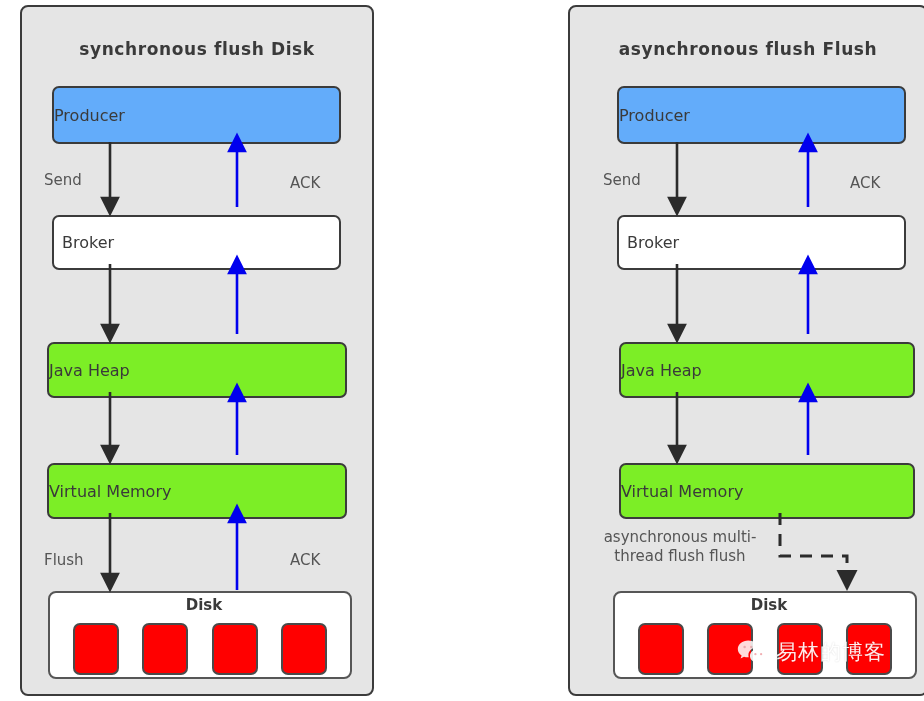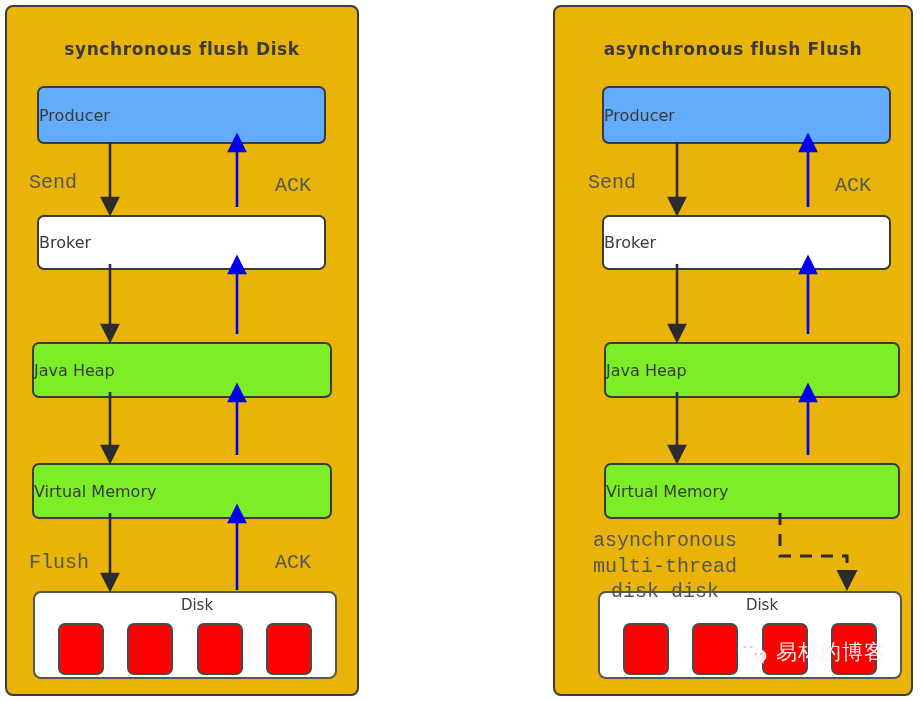--- a/index.html
+++ b/index.html
@@ -20,22 +20,23 @@
     left: 0; top: 0;
     width: 924px;
     height: 701px;
   }
 
   
   .panel {
     position: absolute;
     border: 2px solid #3b3b3b;
     border-radius: 8px;
-    background: #eab308;
-    box-sizing: border-box;
+    background: #e5e5e5;
+    box-sizing: border-box;
+    margin-left: 15px;
   }
   .panel-left  { left: 5px;   top: 5px; width: 354px; height: 691px; }
   .panel-right { left: 553px; top: 5px; width: 360px; height: 691px; }
 
   .panel-title {
     position: absolute;
     left: 0;
     width: 100%;
     text-align: center;
     font-size: 17px;
@@ -52,38 +53,39 @@
     border: 2.5px solid #3b3b3b;
     border-radius: 7px;
     display: flex;
     align-items: center;
     justify-content: flex-start;
     font-size: 16px;
     color: #3a3a3a;
   }
   .node.blue  { background: #63acfa; }
   .node.green { background: #7cee26; }
-  .node.white { background: #ffffff; }
+  .node.white { background: #ffffff; padding-left: 8px; }
 
   
   .disk {
     position: absolute;
     box-sizing: border-box;
     border: 2.5px solid #565656;
     border-radius: 8px;
     background: #ffffff;
   }
   .disk-label {
     position: absolute;
     top: 3px;
-    left: 12px;
+    left: 4px;
     width: 100%;
     text-align: center;
     font-size: 15px;
     color: #3a3a3a;
+    font-weight: bold;
   }
   .disk-blocks {
     position: absolute;
     left: 0; right: 0;
     top: 27px;
     height: 57px;
     display: flex;
     justify-content: space-evenly;
     align-items: center;
   }
@@ -92,24 +94,23 @@
     height: 52px;
     background: #ff0000;
     border: 2px solid #4a4a4a;
     border-radius: 7px;
     box-sizing: border-box;
   }
 
   
   .edge-label {
     position: absolute;
-    font-size: 20px;
+    font-size: 15px;
     color: #555555;
     white-space: nowrap;
-    font-family: Liberation Mono, monospace;
   }
   .edge-label.multiline {
     white-space: normal;
     text-align: center;
     line-height: 1.28;
   }
 
   
   .arrows {
     position: absolute;
@@ -201,21 +202,21 @@
       <div class="disk-blocks">
         <div class="disk-block"></div>
         <div class="disk-block"></div>
         <div class="disk-block"></div>
         <div class="disk-block"></div>
       </div>
     </div>
 
     <div class="edge-label" style="left:33px; top:164px;">Send</div>
     <div class="edge-label" style="left:280px; top:167px;">ACK</div>
-    <div class="edge-label multiline" style="left:10px; top:521px; width:200px;">asynchronous multi-thread disk disk</div>
+    <div class="edge-label multiline" style="left:10px; top:521px; width:200px;">asynchronous multi-thread flush flush</div>
   </div>
 
   <svg class="arrows" viewBox="0 0 924 701">
     <defs>
       <marker id="ahBlack" markerWidth="9" markerHeight="9" refX="4.2" refY="4.4" orient="auto" markerUnits="strokeWidth">
         <path d="M0.6,0.6 L8.2,4.4 L0.6,8.2 z" fill="#2b2b2b"></path>
       </marker>
       <marker id="ahBlue" markerWidth="9" markerHeight="9" refX="4.2" refY="4.4" orient="auto" markerUnits="strokeWidth">
         <path d="M0.6,0.6 L8.2,4.4 L0.6,8.2 z" fill="#0000ee"></path>
       </marker>

